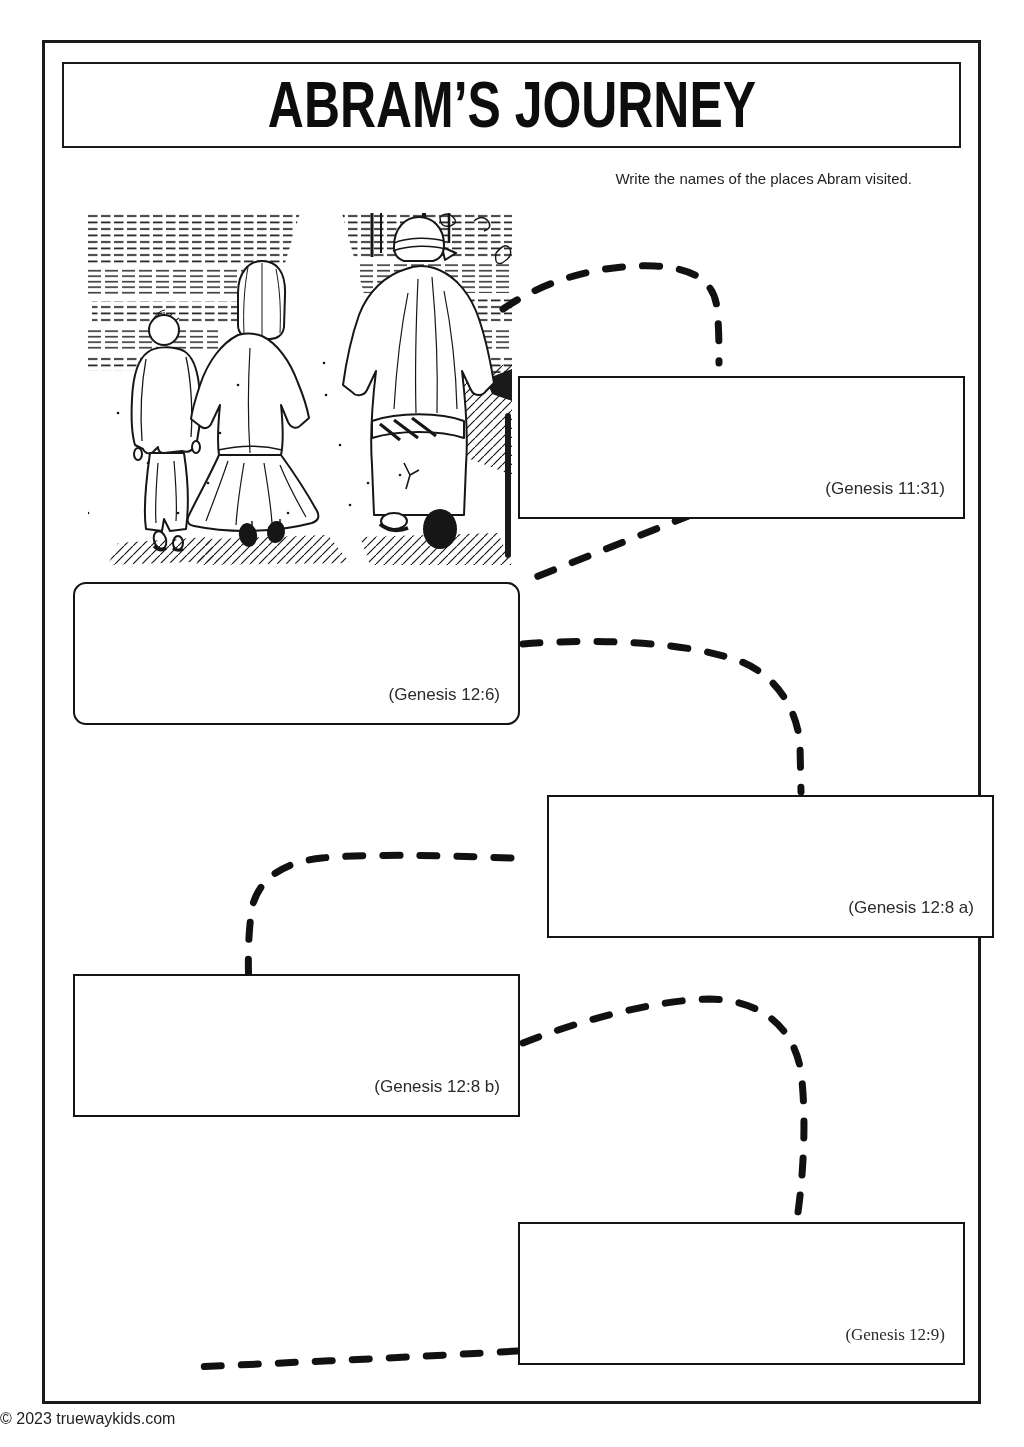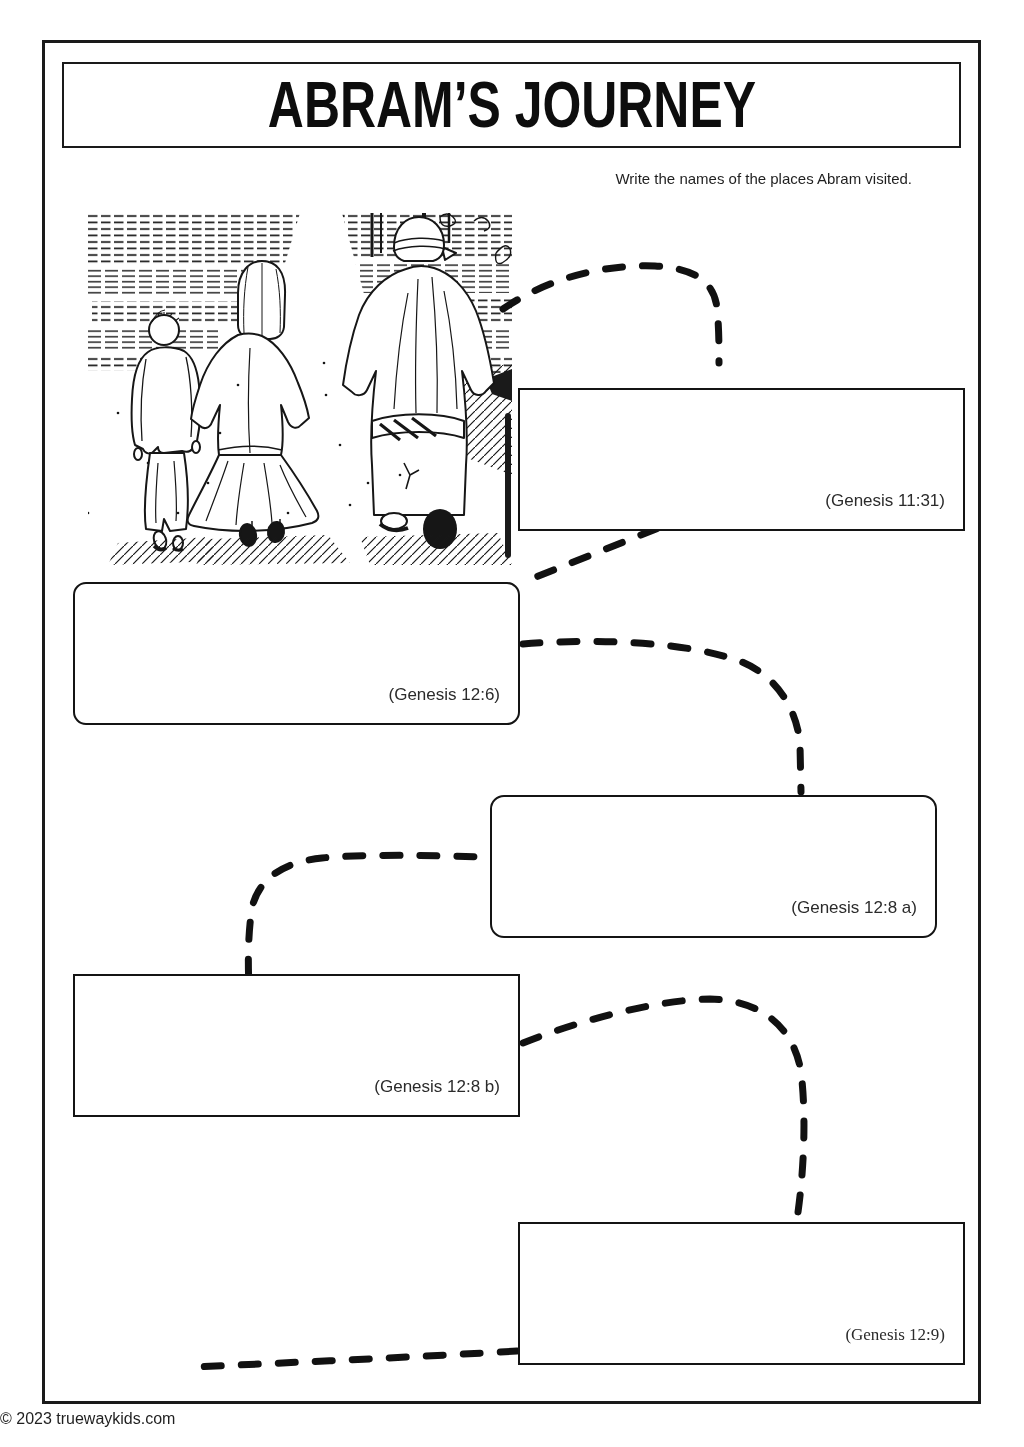--- a/index.html
+++ b/index.html
@@ -54,23 +54,23 @@
     z-index: 1;
     pointer-events: none;
   }
   .answer-box {
     position: absolute;
     width: 447px; height: 143px;
     border: 2px solid #141414;
     background: #ffffff;
     z-index: 2;
   }
-  .box-1 { left: 518px; top: 388px; }
+  .box-1 { left: 518px; top: 376px; }
   .box-2 { left: 73px;  top: 582px; border-radius: 13px; }
-  .box-3 { left: 490px; top: 795px; border-radius: 14px; }
+  .box-3 { left: 547px; top: 795px; }
   .box-4 { left: 73px;  top: 974px; }
   .box-5 { left: 518px; top: 1222px; font-family: Liberation Serif, serif; }
   .write-area {
     position: absolute;
     left: 0; top: 0; right: 0; bottom: 0;
     cursor: text;
   }
   .reference {
     position: absolute;
     right: 18px; bottom: 18px;

